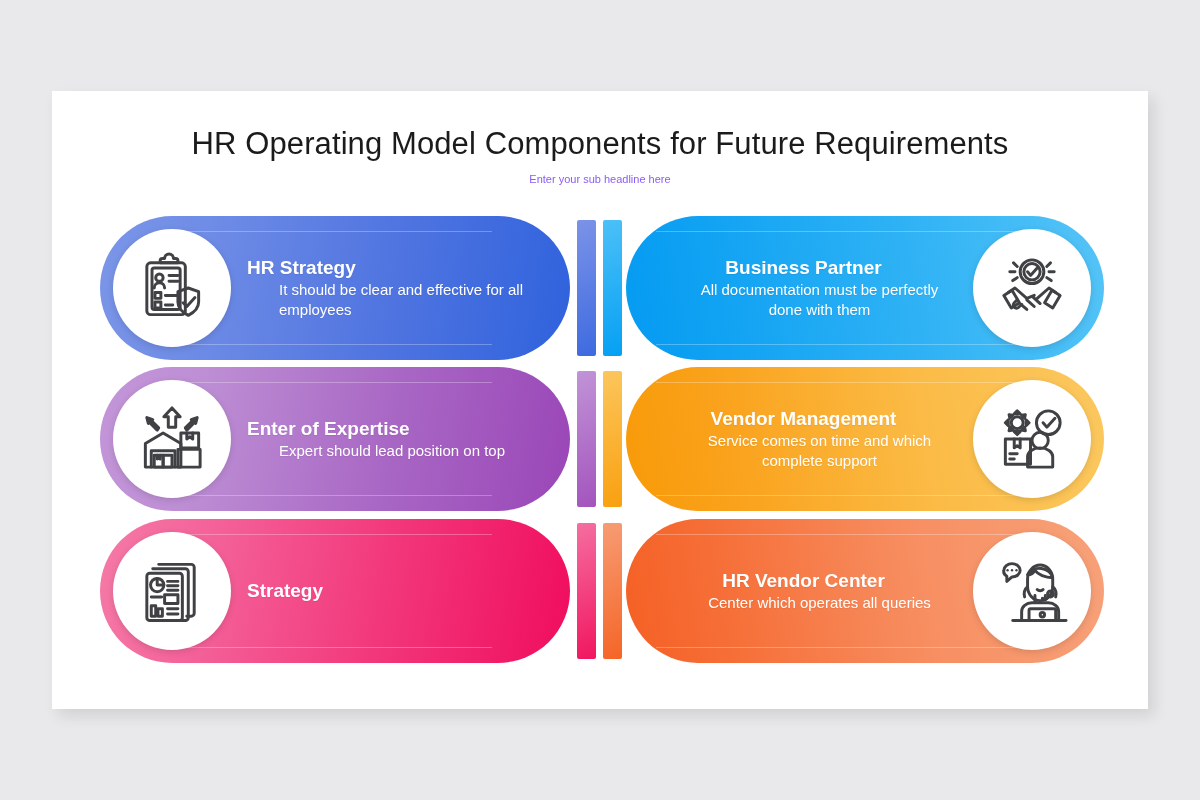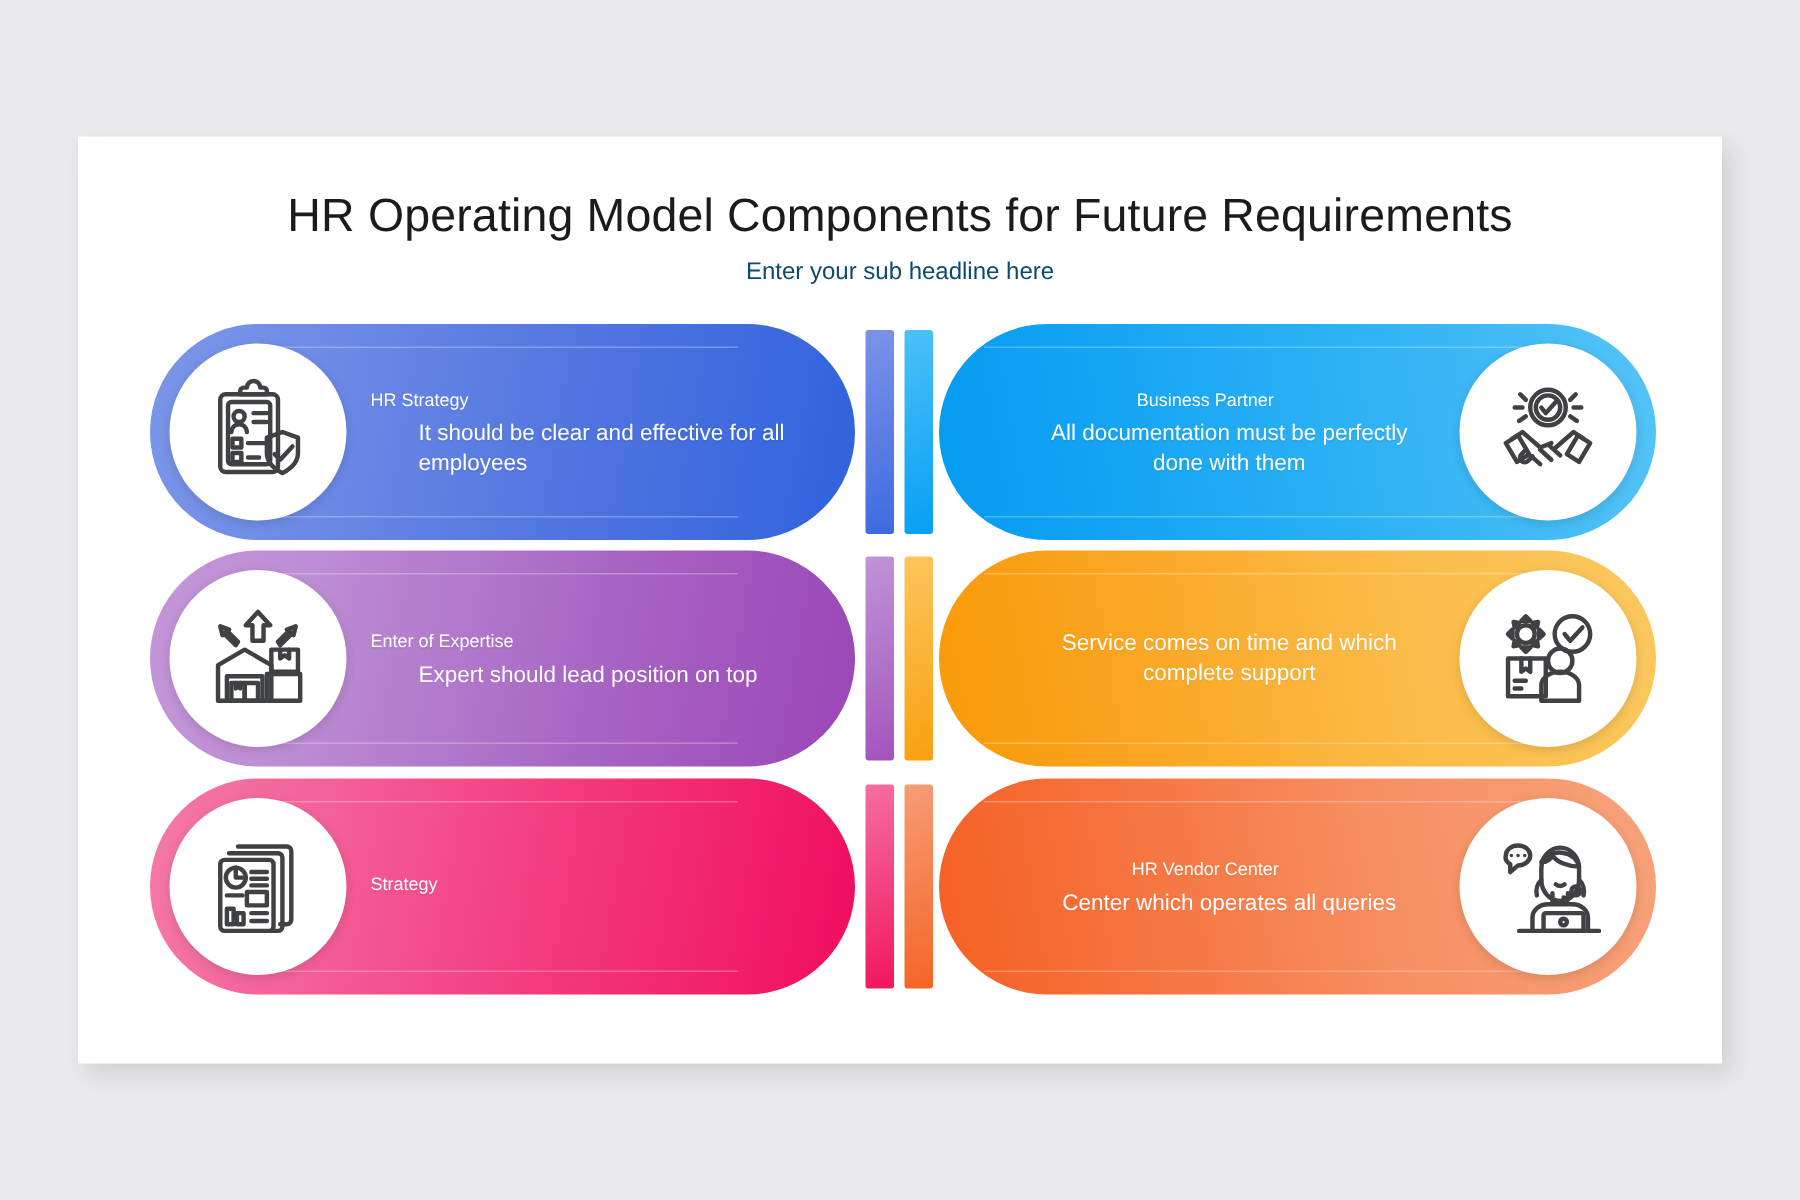--- a/index.html
+++ b/index.html
@@ -26,23 +26,23 @@
     font-weight: 400;
     color: #1b1b1b;
     letter-spacing: 0.1px;
     white-space: nowrap;
     margin-top: 20px;
   }
   #subtitle {
     position: absolute;
     left: 0; top: 82px; width: 100%;
     text-align: center;
-    font-size: 16px;
+    font-size: 11px;
     font-weight: 400;
-    color: #0c4a6e;
+    color: #8b5cf6;
   }
 
   .row {
     position: absolute;
     left: 48px;
     width: 1004px;
     height: 144px;
   }
   .row.r1 { top: 125px; }
   .row.r2 { top: 276px; }
@@ -101,22 +101,22 @@
   .txt {
     position: absolute;
     top: 50%;
     transform: translateY(-50%);
     color: #ffffff;
   }
   .card.left  .txt { left: 147px; right: 24px; text-align: left; }
   .card.right .txt { right: 147px; left: 24px; text-align: center; }
 
   .t-head {
-    font-size: 12px;
-    font-weight: normal;
+    font-size: 19px;
+    font-weight: bold;
     line-height: 21px;
     margin-bottom: 2px;
     text-shadow: 0 1px 1px rgba(0,0,0,0.07);
   }
   .t-desc {
     font-size: 15px;
     font-weight: 400;
     line-height: 20px;
     text-shadow: 0 1px 1px rgba(0,0,0,0.07);
     margin-left: 32px;
@@ -257,20 +257,21 @@
           <circle class="s" cx="72" cy="28" r="16"></circle>
           <path class="s" d="M65 28 l5 6 l11 -12"></path>
           <rect class="s" x="14" y="50" width="34" height="34"></rect>
           <path class="s" d="M26 50 v12 l4 -3 l4 3 v-12"></path>
           <path class="s" d="M20 70 h10 M20 77 h6"></path>
           <circle class="s" cx="61" cy="52" r="11"></circle>
           <path class="s" d="M44 88 v-14 a17 12 0 0 1 34 0 v14 z"></path>
         </svg>
       </div>
       <div class="txt">
+        <div class="t-head">Vendor Management</div>
         <div class="t-desc">Service comes on time and which complete support</div>
       </div>
     </div>
   </div>
 
   <div class="row r3">
 
     <div class="card left">
       <div class="card-inner g-rep"></div>
       <div class="bubble">

